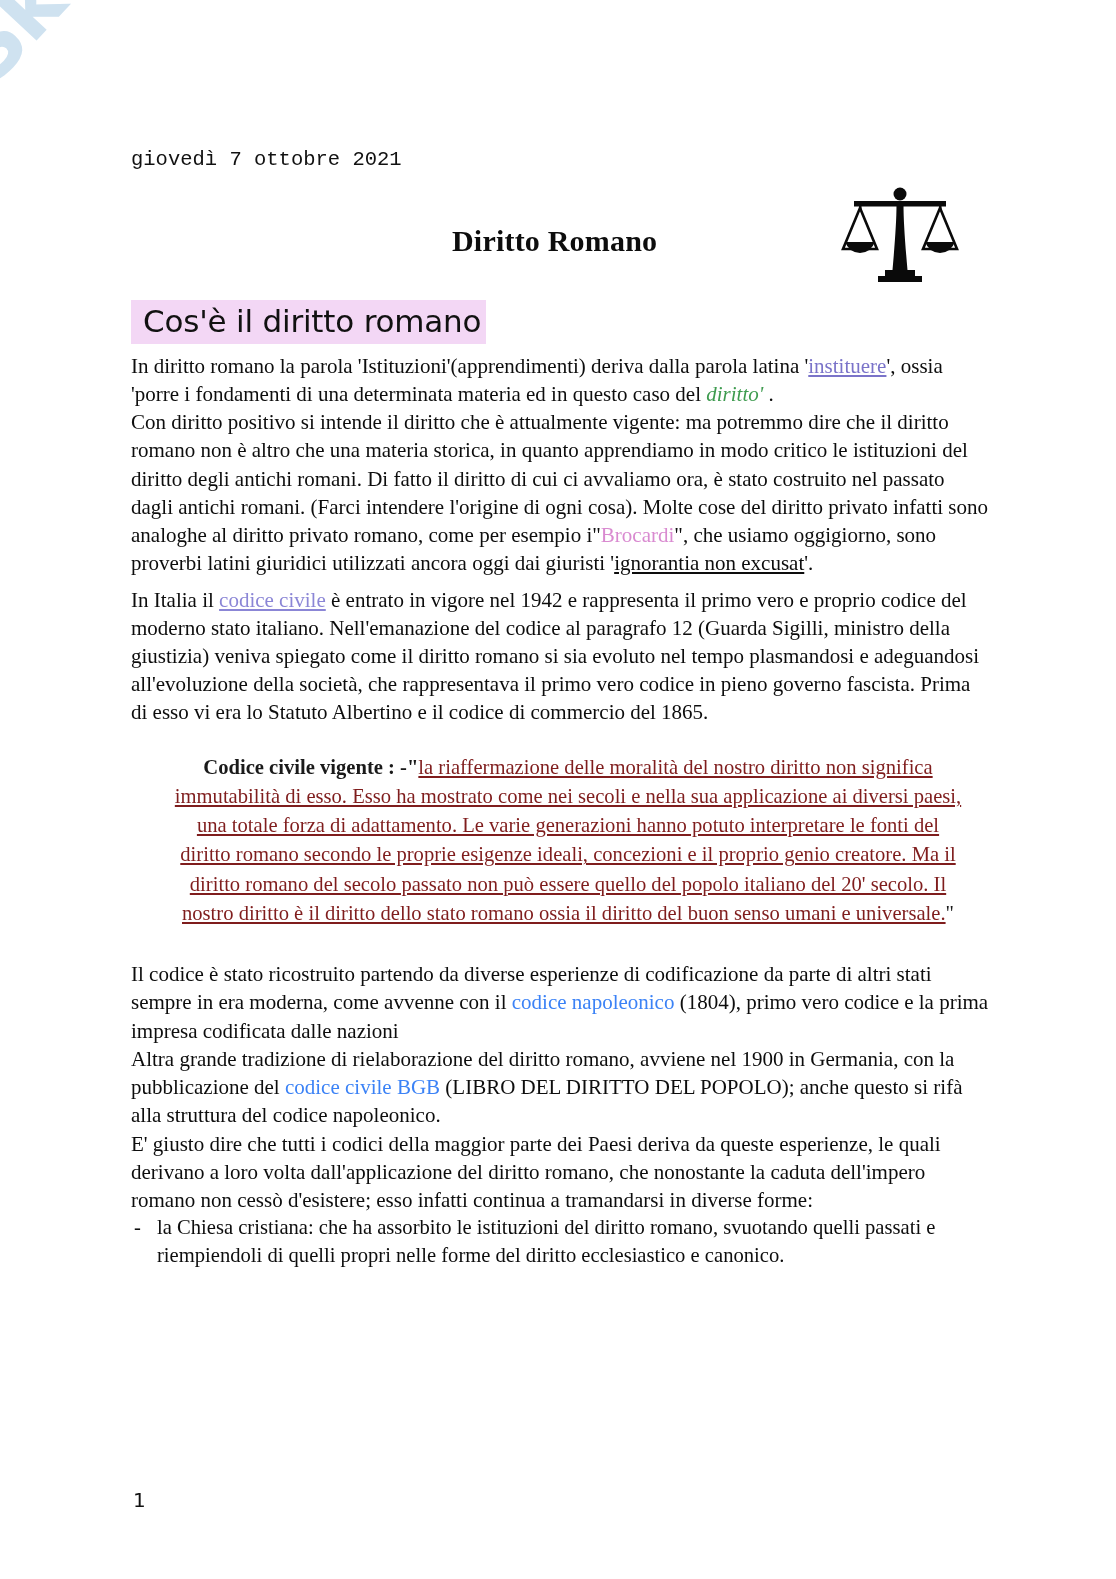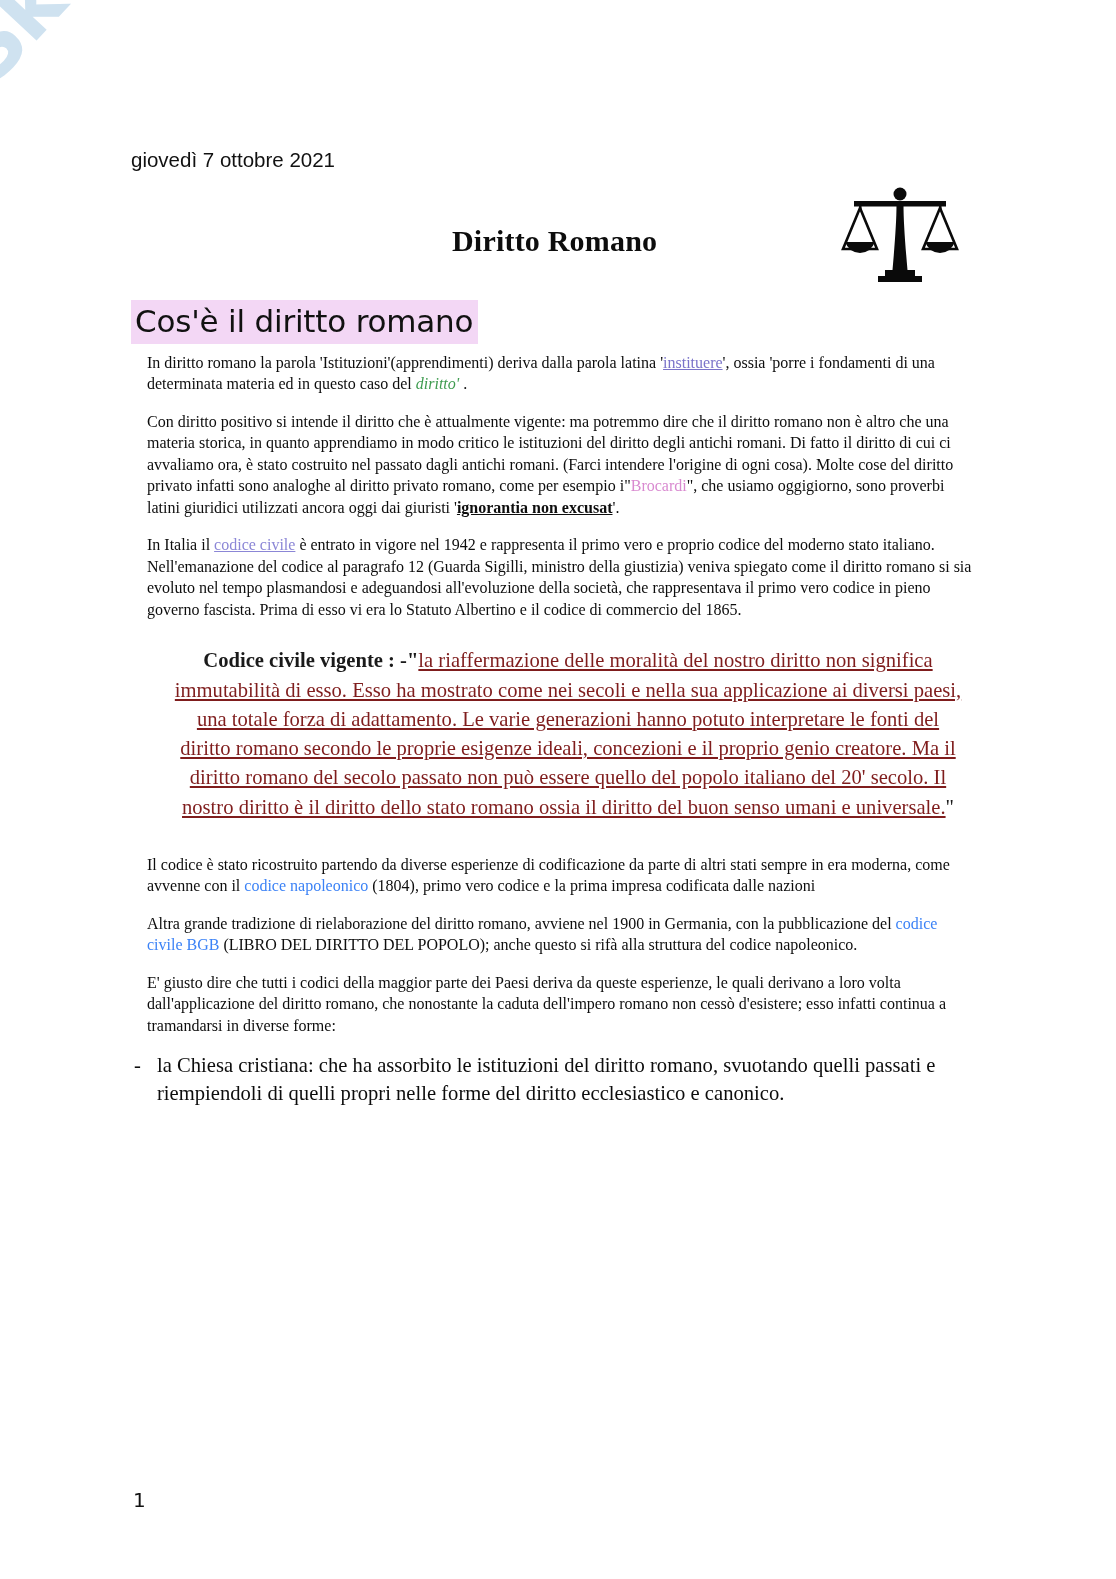--- a/index.html
+++ b/index.html
@@ -50,21 +50,21 @@
   
   .content {
     position: relative;
     z-index: 2;
     padding: 0;
   }
   .doc-date {
     position: absolute;
     left: 131px;
     top: 148px;
-    font-family: Liberation Sans, sans-serif;
+    font-family: Liberation Mono, monospace;
     font-size: 20.5px;
     color: #111111;
     letter-spacing: 0px;
   }
   .doc-title {
     position: absolute;
     left: 452px;
     top: 224px;
     font-family: "Liberation Serif", serif;
     font-weight: bold;
@@ -89,37 +89,37 @@
 
   h2.section {
     margin: 0;
     font-family: "DejaVu Sans", sans-serif;
     font-weight: normal;
     font-size: 31px;
     line-height: 1.28;
     color: #111111;
     display: inline-block;
     background: #f3d7f5;
-    padding: 2px 5px 2px 4px;
+    padding: 2px 5px 2px 12px;
     letter-spacing: -0.2px;
   }
   .sec-wrap { line-height: 0; }
 
   p.para {
-    margin: 16px;
-    font-family: "Liberation Serif", serif;
-    font-size: 16px;
+    margin: 0;
+    font-family: "Liberation Serif", serif;
+    font-size: 21px;
     line-height: 1.345;
     color: #0d0d0d;
     text-align: left;
   }
   p.gap-top { margin-top: 22px; }
 
   .b { font-weight: normal; }
-  .bu { font-weight: bold; text-decoration: underline; text-align: right; }
+  .bu { font-weight: normal; text-decoration: underline; text-align: right; }
   .link {
     color: #7a73c9;
     text-decoration: underline;
   }
   .link2 {
     color: #8b86d6;
     text-decoration: underline;
   }
   .green { color: #3e9b4f; font-style: italic; }
   .pink { color: #d98ad0; }

